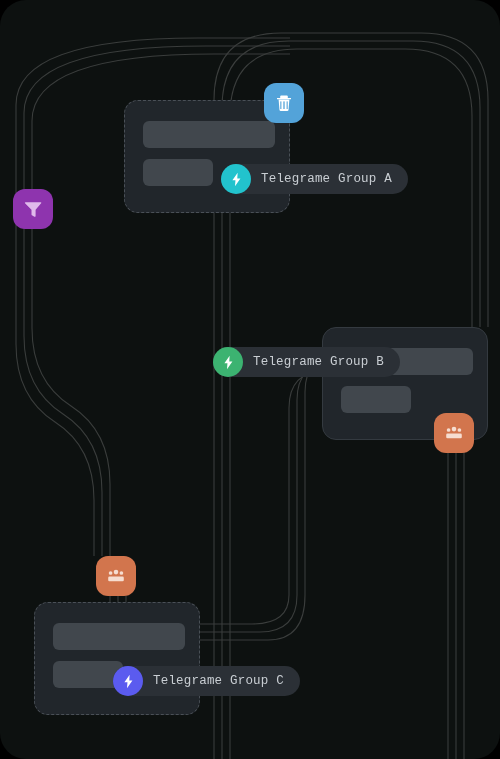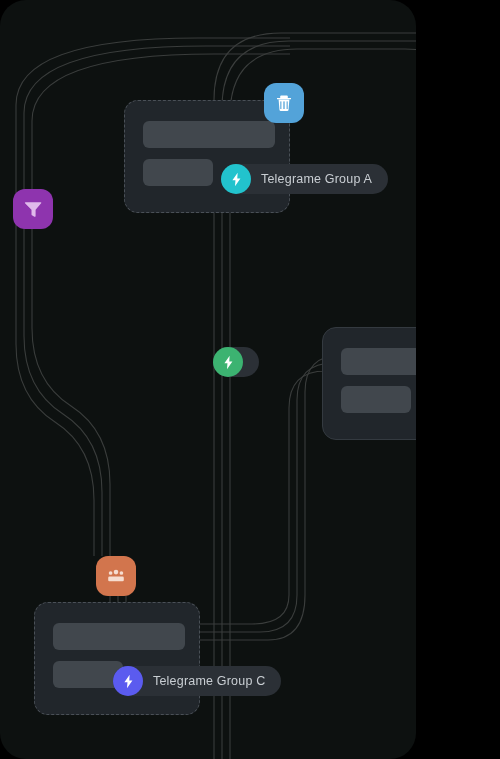--- a/index.html
+++ b/index.html
@@ -8,25 +8,26 @@
   html, body {
     width: 500px;
     height: 759px;
     background: #000000;
     font-family: "Liberation Sans", sans-serif;
     overflow: hidden;
   }
 
   #canvas {
     position: relative;
-    width: 416px;
+    width: 500px;
     height: 759px;
     background: #0d1110;
     border-radius: 26px;
     overflow: hidden;
+    font-family: Liberation Mono, monospace;
   }
 
   
   #wires {
     position: absolute;
     inset: 0;
     width: 500px;
     height: 759px;
     pointer-events: none;
   }
@@ -171,20 +172,21 @@
           </svg>
         </div>
         <span class="pill-label">Telegrame Group A</span>
       </div>
       <div class="pill" style="left: 213px; top: 347px;">
         <div class="pill-dot" style="background: rgb(60, 179, 113);">
           <svg viewBox="0 0 24 24" width="17" height="17">
             <path d="M13.6 2.4 6.2 13.1h4.3L9.9 21.6l7.6-11h-4.4l.5-8.2z" fill="#ffffff"></path>
           </svg>
         </div>
+        <span class="pill-label">Telegrame Group B</span>
       </div>
       <div class="pill" style="left: 113px; top: 666px;">
         <div class="pill-dot" style="background: rgb(91, 91, 239);">
           <svg viewBox="0 0 24 24" width="17" height="17">
             <path d="M13.6 2.4 6.2 13.1h4.3L9.9 21.6l7.6-11h-4.4l.5-8.2z" fill="#ffffff"></path>
           </svg>
         </div>
         <span class="pill-label">Telegrame Group C</span>
       </div>
     </div>

